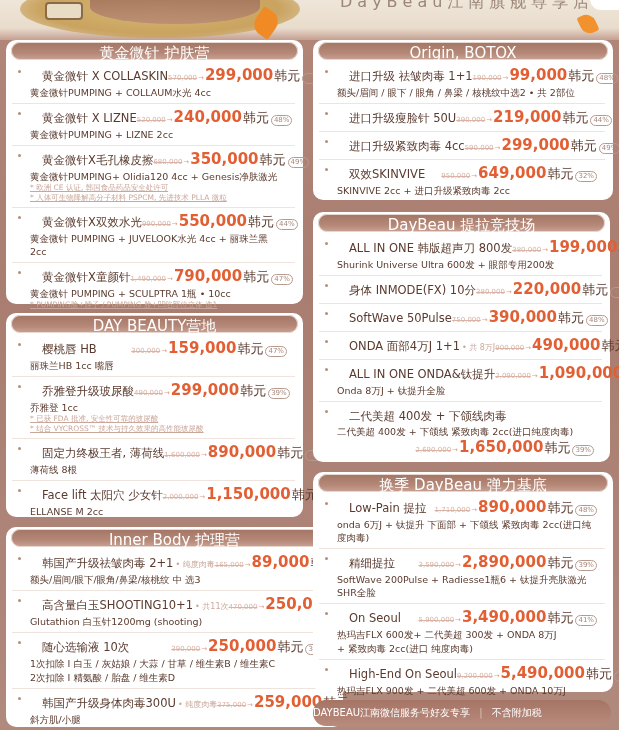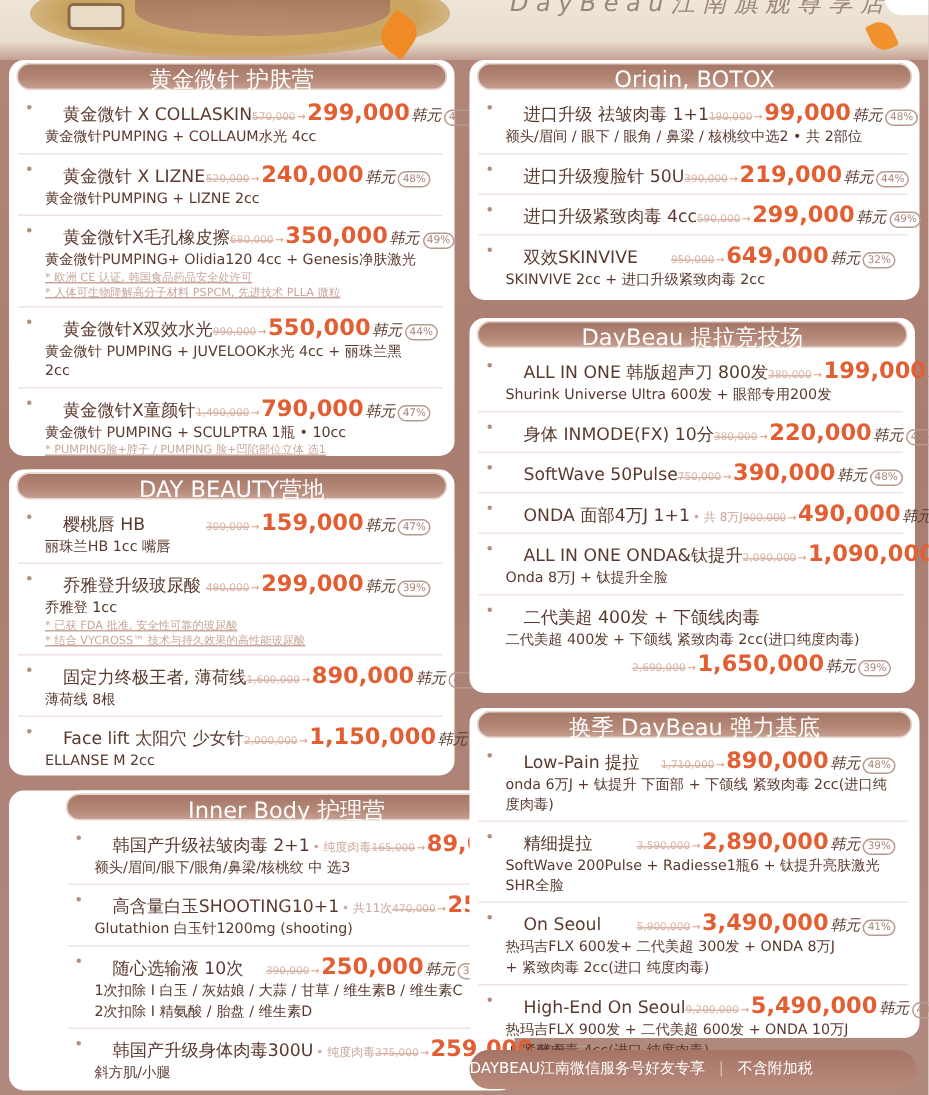--- a/index.html
+++ b/index.html
@@ -6,21 +6,20 @@
   body {
     width: 619px; height: 730px; overflow: hidden;
     background: linear-gradient(180deg, #b3867a 0%, #a97d70 40%, #b08a7d 100%);
     font-family: "DejaVu Sans", "Liberation Sans", sans-serif;
     position: relative;
   }
   .hero {
     position: absolute; left: 0; top: 0; width: 619px; height: 40px;
     background: linear-gradient(180deg, #efe6da 0%, #e8dccc 70%, #c4a092 100%);
     overflow: hidden;
-    font-style: italic;
   }
   .hero .ground {
     position: absolute; left: 20px; top: -20px; width: 280px; height: 58px;
     border-radius: 50%;
     background: radial-gradient(ellipse at center, #d9b878 0%, #c9a35f 60%, rgba(201,163,95,0) 100%);
   }
   .hero .tent {
     position: absolute; left: 90px; top: -10px; width: 170px; height: 34px;
     background: linear-gradient(180deg, #9a6a55, #b98b73);
     border-radius: 0 0 50% 50%;
@@ -66,21 +65,21 @@
     position: absolute; left: 6px; top: 8px; width: 3px; height: 3px;
     border-radius: 50%; background: #b58c7d;
   }
   .row { display: flex; align-items: baseline; justify-content: space-between; white-space: nowrap; }
   .name { font-size: 11.5px; color: #5a3a2e; font-weight: normal; margin-left: 12px; }
   .note { font-size: 8px; color: #c9a79a; margin-left: 2px; }
   .price-wrap { display: flex; align-items: baseline; white-space: nowrap; }
   .orig { font-size: 7px; color: #d9b3a5; text-decoration: line-through; margin-right: 1px; text-align: right; }
   .arrow { font-size: 7px; color: #e0a088; margin-right: 1px; }
   .price { font-size: 15px; color: #e25f34; font-weight: bold; }
-  .unit { font-size: 10px; color: #5a3a2e; margin: 0 2px 0 1px; font-style: italic; }
+  .unit { font-size: 13px; color: #5a3a2e; margin: 0 2px 0 1px; }
   .pct {
     font-size: 7px; color: #a7877a; border: 1px solid #b79a8e; border-radius: 6px;
     padding: 0 2px; line-height: 9px;
   }
   .desc { font-size: 9.5px; color: #5a3a2e; margin-top: 1px; line-height: 13px; }
   .sub { font-size: 7.5px; color: #c9a79a; line-height: 10px; text-decoration: underline; }
   .price-row { display: flex; justify-content: flex-end; align-items: baseline; }
 
   .footer {
     position: absolute; left: 313px; top: 700px; width: 298px; height: 26px;
@@ -238,21 +237,21 @@
             <span class="price">1,150,000</span>
             <span class="unit">韩元</span>
             <span class="pct">43%</span>
           </span>
         </div>
         <div class="desc">ELLANSE M 2cc</div>
       </div>
     </div>
 </div>
 
-<div class="card" style="left:6px; top:527px; width:337px; height:200px;padding-left:33px;">
+<div class="card" style="left:6px; top:527px; width:337px; height:200px;">
   <div class="card-head">Inner Body 护理营</div>
   <div>
       <div class="item">
         <span class="dot"></span>
         <div class="row">
           <span><span class="name">韩国产升级祛皱肉毒 2+1</span><span class="note">• 纯度肉毒</span></span>
           <span class="price-wrap">
             <span class="orig">165,000</span>
             <span class="arrow">→</span>
             <span class="price">89,000</span>

